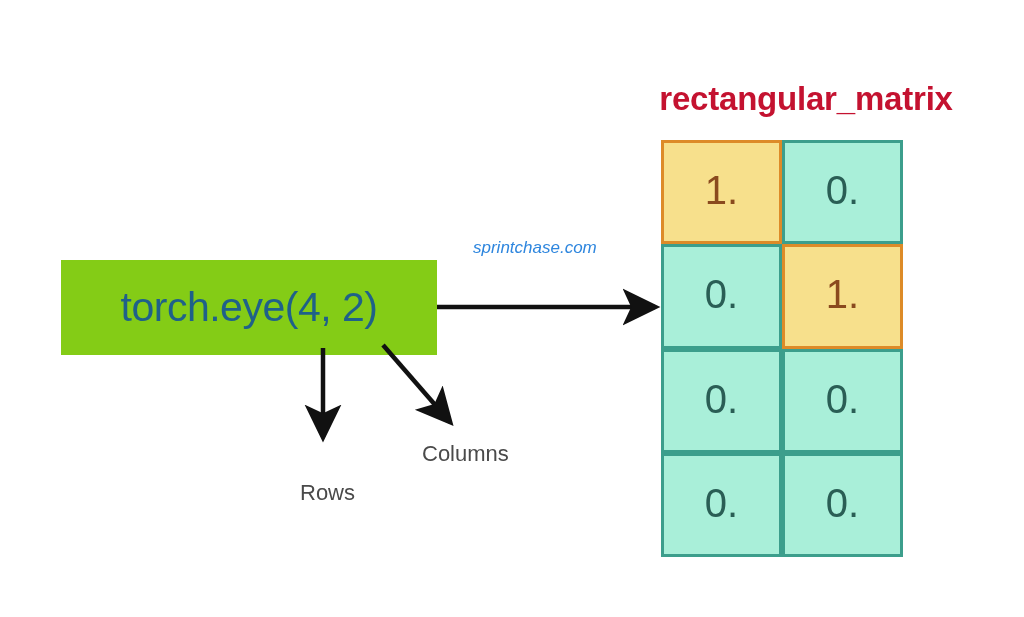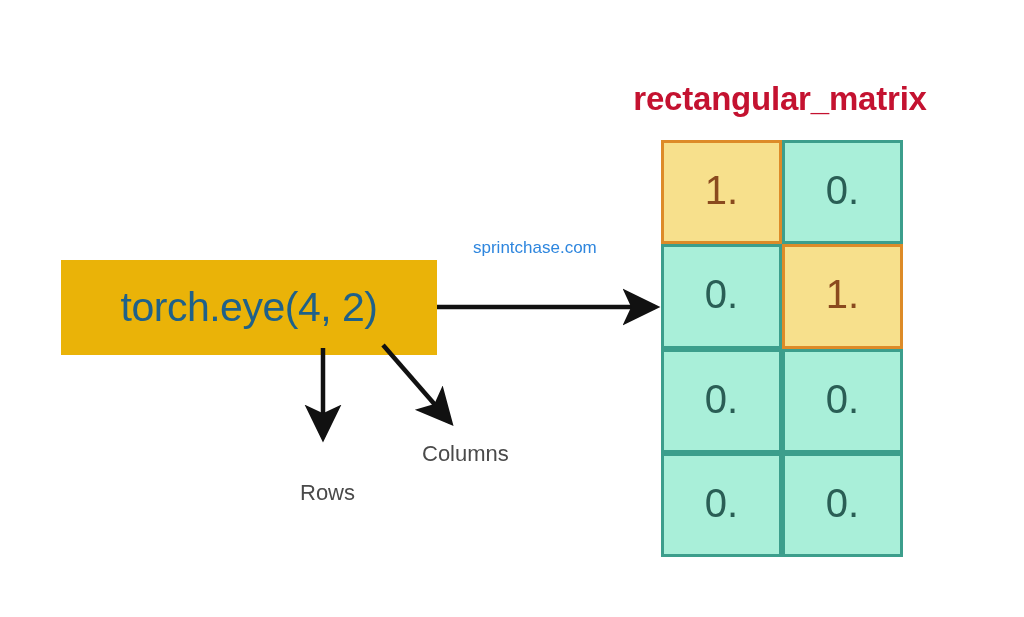--- a/index.html
+++ b/index.html
@@ -15,21 +15,21 @@
     position: relative;
     width: 1024px;
     height: 617px;
     background: #ffffff;
     overflow: hidden;
   }
 
   
   .matrix-title {
     position: absolute;
-    left: 615px;
+    left: 641px;
     top: 80px;
     width: 330px;
     text-align: center;
     font-size: 33px;
     font-weight: 600;
     color: #C41230;
     letter-spacing: -0.2px;
     white-space: nowrap;
   }
 
@@ -69,41 +69,42 @@
     transform: translateY(-2px);
   }
 
   
   .code-box {
     position: absolute;
     left: 61px;
     top: 260px;
     width: 376px;
     height: 95px;
-    background: #eab308;
+    background: #84cc16;
     display: flex;
     align-items: center;
     justify-content: center;
   }
   .code-text {
     font-size: 41px;
     font-weight: 400;
     color: #1F6189;
     white-space: nowrap;
     letter-spacing: -0.5px;
   }
 
   
   .watermark {
     position: absolute;
     left: 473px;
     top: 238px;
     font-size: 17px;
     color: #2E86DE;
     white-space: nowrap;
+    font-style: italic;
   }
 
   
   .annot {
     position: absolute;
     font-size: 22px;
     color: #4A4A4A;
     white-space: nowrap;
   }
   .annot-rows {

